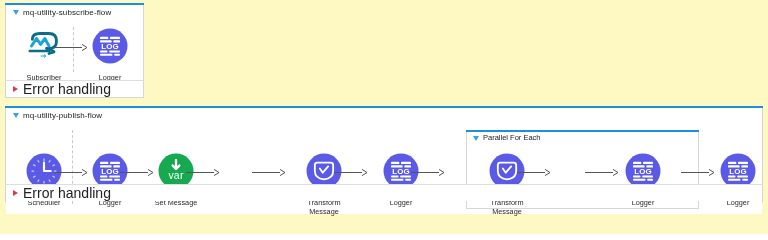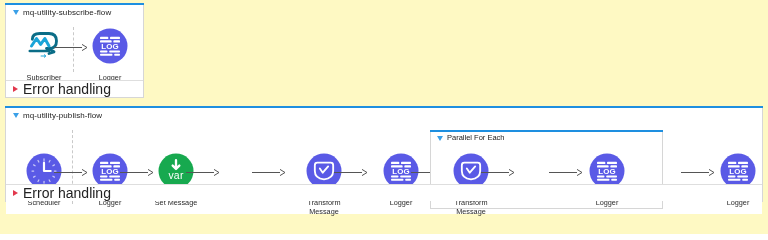--- a/index.html
+++ b/index.html
@@ -297,21 +297,21 @@
         <div class="node-label">Logger</div>
       </div>
 
       <div class="arrow" style="left:405px;top:44px;width:34px;">
         <svg width="34" height="9" viewBox="0 0 34 9">
           <line x1="0" y1="4.5" x2="28" y2="4.5" stroke="#555" stroke-width="1"></line>
           <path d="M28 1.4 L33 4.5 L28 7.6" fill="none" stroke="#555" stroke-width="1"></path>
         </svg>
       </div>
 
-      <div class="scope" style="left:424px;top:6px;width:233px;height:79px;">
+      <div class="scope" style="left:460px;top:6px;width:233px;height:79px;">
         <div class="scope-topbar"></div>
         <div class="scope-header">
           <span class="tri-down"></span>
           <span class="scope-title">Parallel For Each</span>
         </div>
 
         <div class="node" style="left:11px;top:20px;">
           <svg class="node-icon" viewBox="0 0 48 48">
             <circle cx="24" cy="24" r="21" fill="#5a5ae6"></circle>
             <path d="M13 17 Q13 14 16 14 L32 14 Q35 14 35 17 L35 24 Q35 33 24 34 Q13 33 13 24 Z" fill="none" stroke="#ffffff" stroke-width="2.2"></path>

